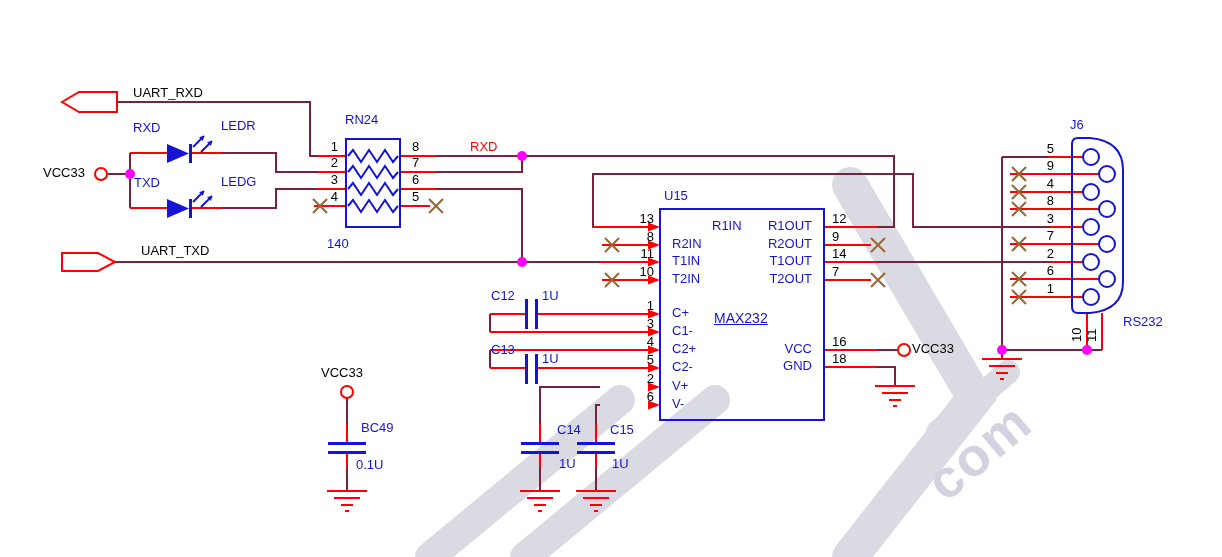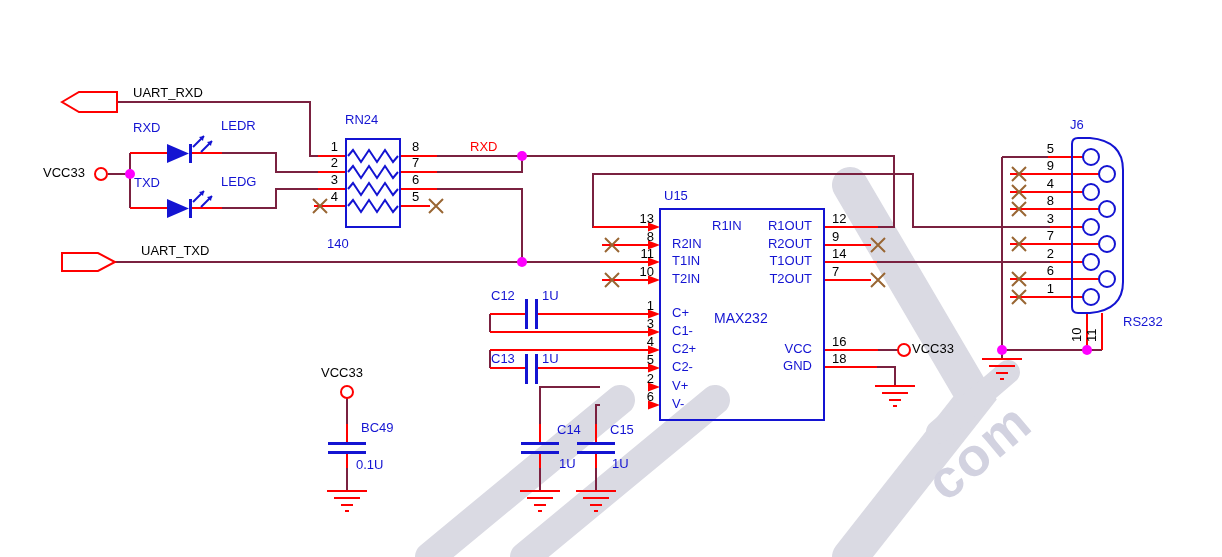--- a/index.html
+++ b/index.html
@@ -4,21 +4,21 @@
 <style>
   html,body{margin:0;padding:0;background:#ffffff;}
   #canvas{position:relative;width:1222px;height:557px;background:#ffffff;overflow:hidden;
           font-family:"Liberation Sans",sans-serif;}
   svg{position:absolute;left:0;top:0;}
   #wm{z-index:0;}
   #draw{z-index:1;}
   .lbl{position:absolute;z-index:2;font-size:13px;line-height:14px;color:#000;white-space:nowrap;}
   .blue{color:#1414d2;}
   .red{color:#ff0000;}
-  .big{font-size:14px;}
+  .big{font-size:14px;text-decoration:underline;}
   .rt{transform:rotate(-90deg);transform-origin:center;}
   .ra{text-align:right;}
   #wm-com{position:absolute;z-index:0;left:920px;top:420px;font-size:54px;font-weight:bold;
           color:#d2d2e0;transform:rotate(-40deg);letter-spacing:2px;}
 </style>
 </head>
 <body>
 
 <div id="canvas">
 
@@ -286,21 +286,21 @@
 
   <span class="lbl blue ra" style="left:740px;top:219px;width:72px">R1OUT</span>
   <span class="lbl blue ra" style="left:740px;top:237px;width:72px">R2OUT</span>
   <span class="lbl blue ra" style="left:740px;top:254px;width:72px">T1OUT</span>
   <span class="lbl blue ra" style="left:740px;top:272px;width:72px">T2OUT</span>
   <span class="lbl blue ra" style="left:740px;top:342px;width:72px">VCC</span>
   <span class="lbl blue ra" style="left:740px;top:359px;width:72px">GND</span>
 
   <span class="lbl blue" style="left:491px;top:289px">C12</span>
   <span class="lbl blue" style="left:542px;top:289px">1U</span>
-  <span class="lbl blue" style="left:491px;top:352px">C13</span>
+  <span class="lbl blue" style="left:491px;top:343px">C13</span>
   <span class="lbl blue" style="left:542px;top:352px">1U</span>
   <span class="lbl blue" style="left:557px;top:423px">C14</span>
   <span class="lbl blue" style="left:559px;top:457px">1U</span>
   <span class="lbl blue" style="left:610px;top:423px">C15</span>
   <span class="lbl blue" style="left:612px;top:457px">1U</span>
   <span class="lbl blue" style="left:361px;top:421px">BC49</span>
   <span class="lbl blue" style="left:356px;top:458px">0.1U</span>
 
   <span class="lbl blue" style="left:1070px;top:118px">J6</span>
   <span class="lbl blue" style="left:1123px;top:315px">RS232</span>

